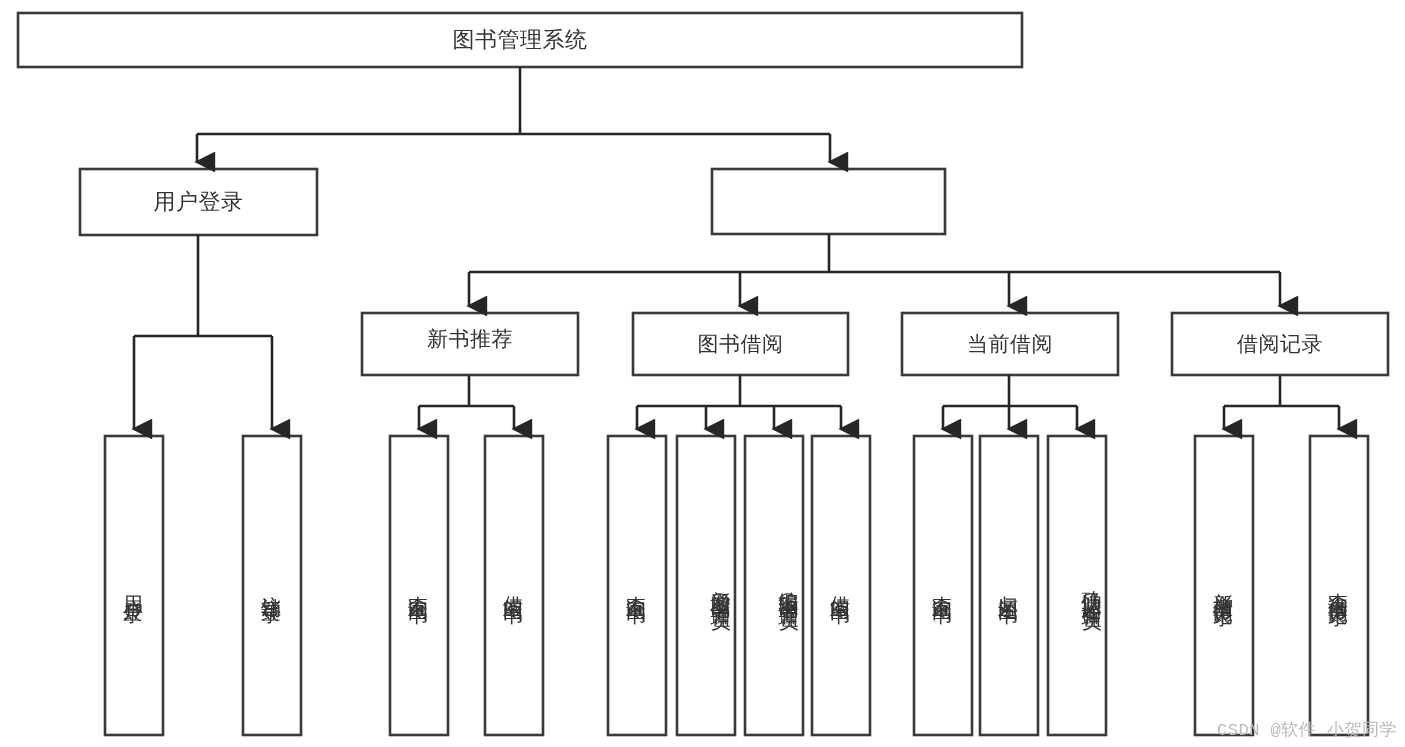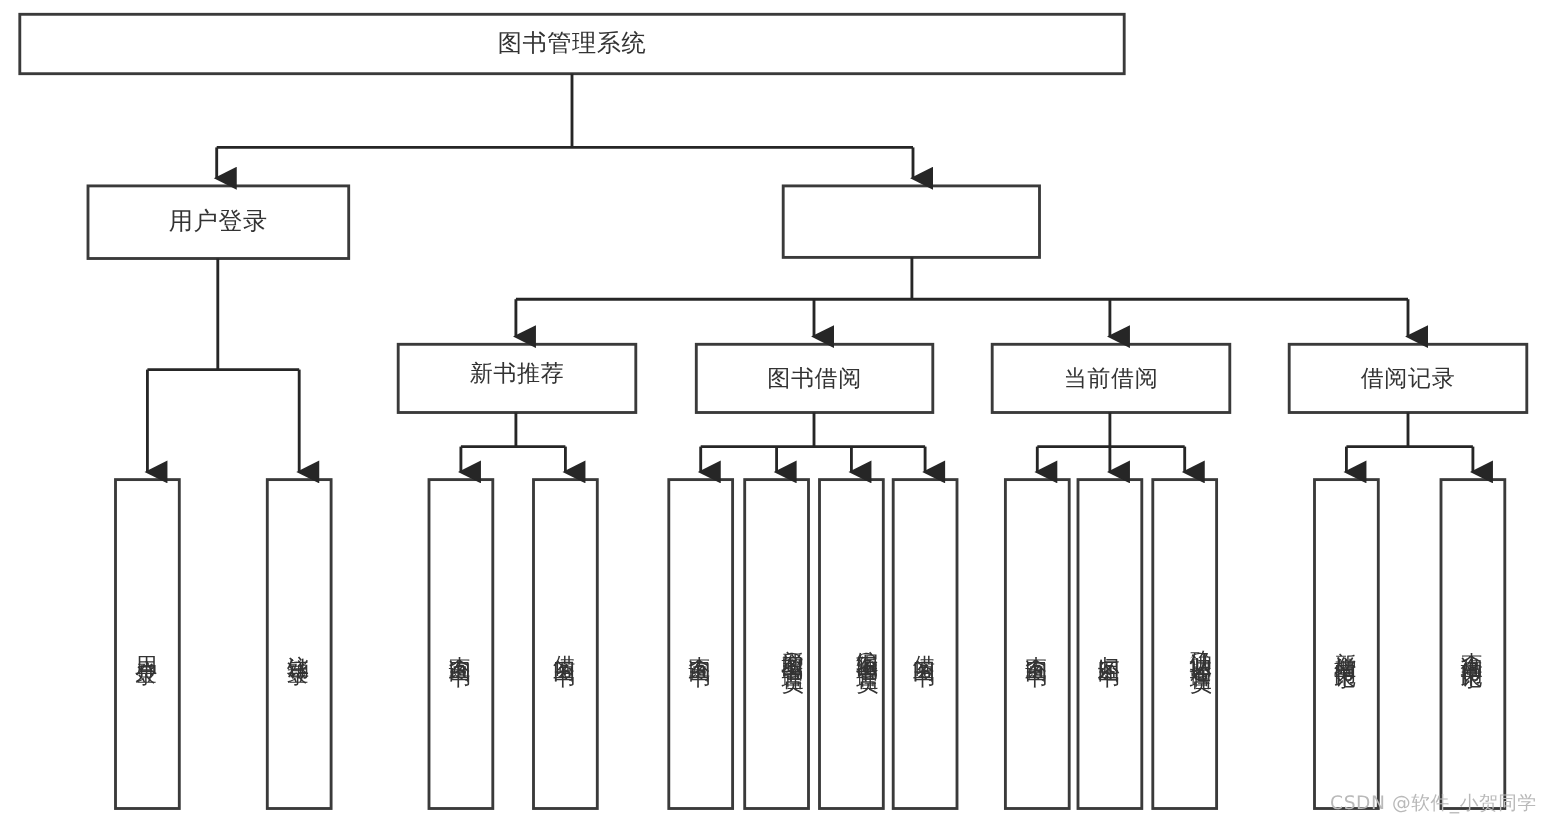--- a/index.html
+++ b/index.html
@@ -37,20 +37,21 @@
     pointer-events:none;
   }
   .watermark{
     position:absolute;
     right:8px;bottom:6px;
     font-size:17px;
     color:#b9b9b9;
     letter-spacing:0.5px;
     white-space:nowrap;
     user-select:none;
+    font-family:Liberation Mono, monospace;
   }
 </style>
 </head>
 <body>
 
 <div id="diagram-root">
 
   <svg id="tree-svg" viewBox="0 0 1405 747">
     <defs>
       <marker id="arrow" viewBox="0 0 12 12" refX="6" refY="10.5" markerWidth="8" markerHeight="10" orient="auto-start-reverse">

